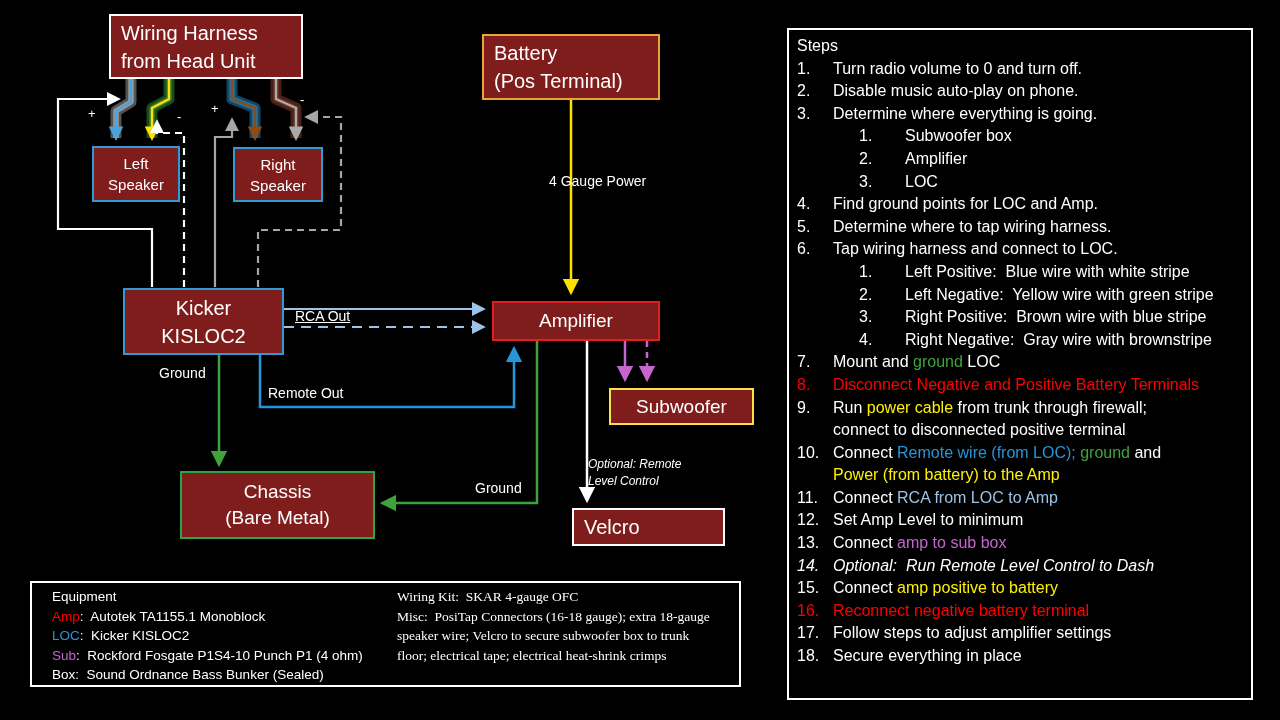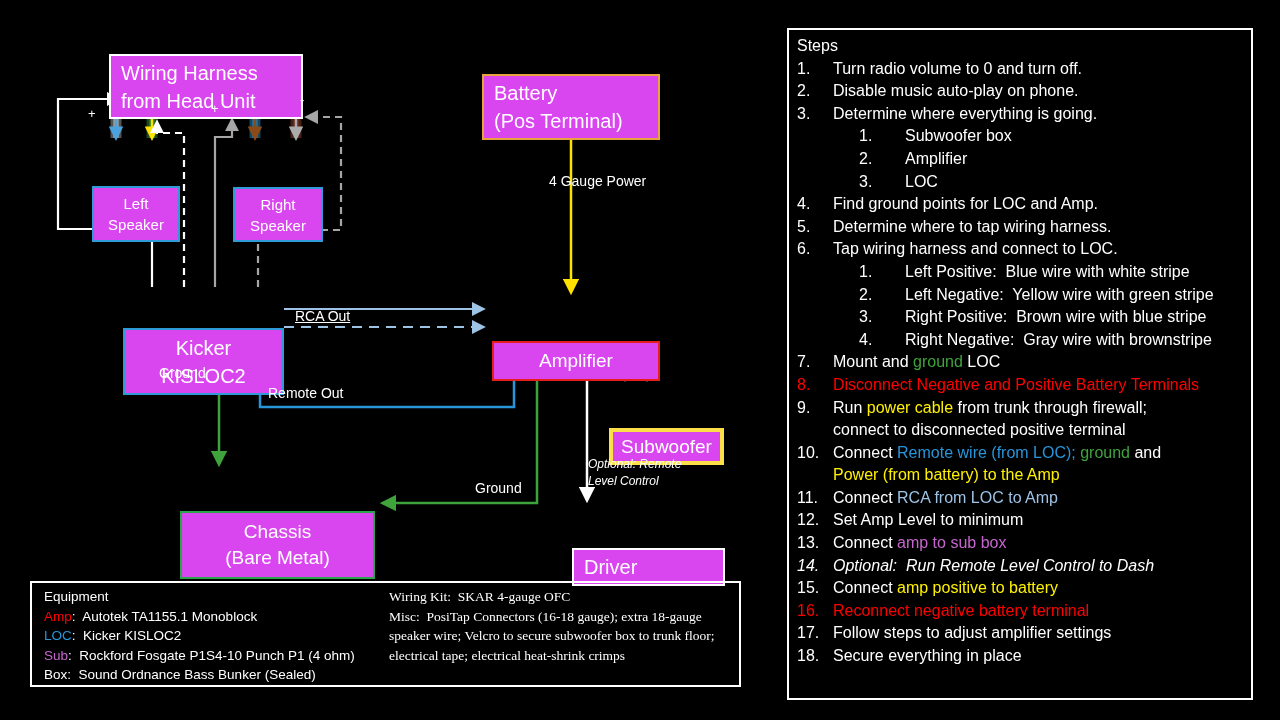--- a/index.html
+++ b/index.html
@@ -4,44 +4,44 @@
 <style>
   html,body { margin:0; padding:0; background:#000; }
   .canvas {
     position:relative; width:1280px; height:720px; background:#000;
     font-family:"Liberation Sans", sans-serif; color:#fff; overflow:hidden;
   }
   .abs { position:absolute; }
   svg.wires { position:absolute; left:0; top:0; }
 
   
-  .dbox { position:absolute; box-sizing:border-box; background:#d946ef;margin-top:40px; }
+  .dbox { position:absolute; box-sizing:border-box; background:#7f1d1d; }
   .dbox .ctr { width:100%; height:100%; display:flex; flex-direction:column; justify-content:center; align-items:center; text-align:center; }
   .dbox .lft { width:100%; height:100%; display:flex; flex-direction:column; justify-content:center; }
 
   .b-harness { left:109px; top:14px; width:194px; height:65px; border:2px solid #fff; font-size:20px; line-height:28px; }
   .b-battery { left:482px; top:34px; width:178px; height:66px; border:2px solid #E8A33D; font-size:20px; line-height:28px; }
   .b-lspk { left:92px;  top:146px; width:88px; height:56px; border:2px solid #2E9BD6; font-size:15px; line-height:21px; }
   .b-rspk { left:233px; top:147px; width:90px; height:55px; border:2px solid #2E9BD6; font-size:15px; line-height:21px; }
   .b-loc  { left:123px; top:288px; width:161px; height:67px; border:2px solid #2E9BD6; font-size:20px; line-height:28px; }
   .b-amp  { left:492px; top:301px; width:168px; height:40px; border:2px solid #E51D1D; font-size:19px; }
-  .b-sub  { left:609px; top:388px; width:115px; height:37px; border:4px solid #fde047; font-size:19px; }
+  .b-sub  { left:609px; top:388px; width:145px; height:37px; border:2px solid #fde047; font-size:19px; }
   .b-cha  { left:180px; top:471px; width:195px; height:68px; border:2px solid #2BA44A; font-size:19px; line-height:26px; }
   .b-drv  { left:572px; top:508px; width:153px; height:38px; border:2px solid #fff; font-size:20px; }
   .pl10 { padding-left:10px; }
 
   
   .dlbl { position:absolute; font-size:14px; color:#fff; white-space:nowrap; }
   .tiny { font-size:13px; }
   .underl { text-decoration:underline; }
   .opt-lbl { font-size:12px; line-height:17px; font-style:italic; }
 
   
   .equip-panel { position:absolute; left:30px; top:581px; width:711px; height:106px;
-    border:2px solid #fff; box-sizing:border-box; padding:4px 12px;
+    border:2px solid #fff; box-sizing:border-box; padding:4px 20px;
     font-size:13.5px; line-height:19.5px; display:flex; }
   .equip-left { width:345px; flex:none; }
   .equip-right { flex:1; }
   .equip-row span { white-space:pre-wrap; }
   .equip-right div { white-space:pre-wrap;font-family:Liberation Serif, serif; }
 
   
   .steps-panel { position:absolute; left:787px; top:28px; width:466px; height:672px;
     border:2px solid #fff; box-sizing:border-box; padding:5px 8px;
     font-size:16px; line-height:22.6px; }
@@ -189,21 +189,21 @@
 
   <div class="dbox b-cha">
     <div class="ctr">
       <span>Chassis</span>
       <span>(Bare Metal)</span>
     </div>
   </div>
 
   <div class="dbox b-drv">
     <div class="lft pl10">
-      <span>Driver</span>
+      <span>Velcro</span>
     </div>
   </div>
 
   <div class="dlbl tiny" style="left:88px; top:106px;">+</div>
   <div class="dlbl tiny" style="left:177px; top:109px;">-</div>
   <div class="dlbl tiny" style="left:211px; top:101px;">+</div>
   <div class="dlbl tiny" style="left:300px; top:92px;">-</div>
 
   <div class="dlbl" style="left:549px; top:173px;">4 Gauge Power</div>
   <div class="dlbl underl" style="left:295px; top:308px;">RCA Out</div>

